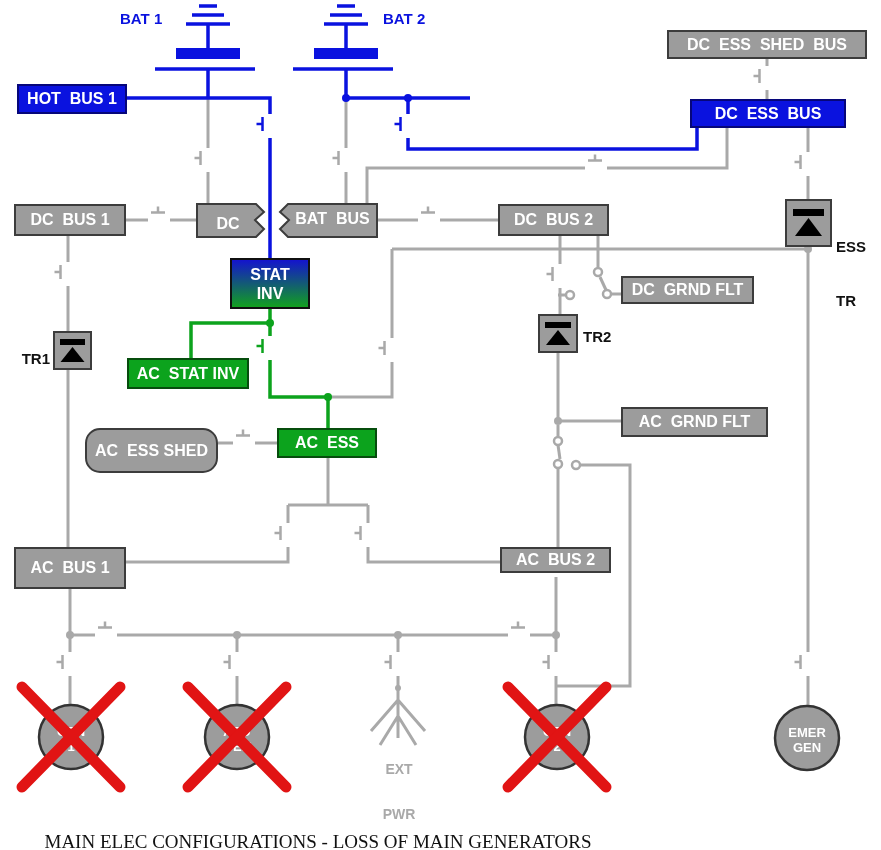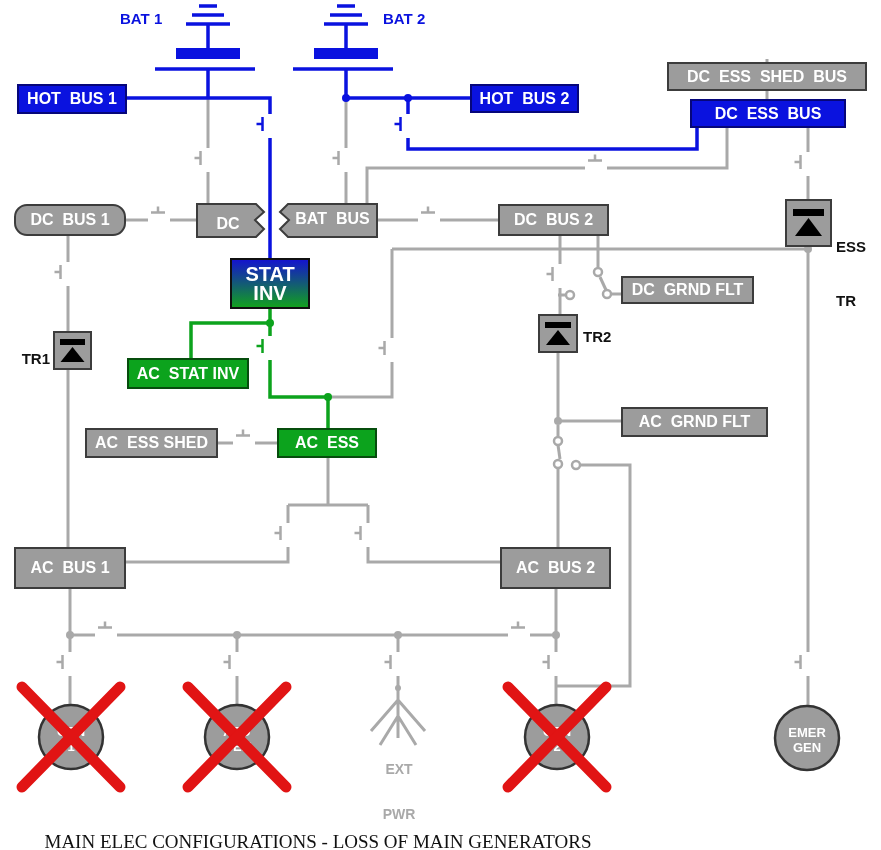--- a/index.html
+++ b/index.html
@@ -13,21 +13,21 @@
   .green{background:#0ca31d;border:2px solid #064d0d;}
   .bannerlabel{position:absolute;display:flex;align-items:center;justify-content:center;
        font-weight:bold;font-size:16px;color:#ffffff;white-space:pre;}
   .freelabel{position:absolute;font-weight:bold;font-size:15px;white-space:pre;line-height:18px;}
   .bluetext{color:#0a12df;}
   .blacktext{color:#111111;}
   .graytext{color:#a9a9a9;text-align:center;line-height:15px;font-size:14px;}
   .statinv{position:absolute;left:230px;top:258px;width:80px;height:51px;
        background:linear-gradient(#1414cd,#12a01f);border:2px solid #101010;box-sizing:border-box;
        display:flex;flex-direction:column;align-items:center;justify-content:center;
-       color:#fff;font-weight:bold;font-size:20px;line-height:19px;}
+       color:#fff;font-weight:bold;font-size:16px;line-height:19px;}
   .title{position:absolute;left:38px;top:810px;width:560px;text-align:center;
        font-family:"Liberation Serif","DejaVu Serif",serif;font-size:19px;color:#111;margin-top:21px;}
 </style>
 </head>
 <body>
 
 <div id="stage">
 
 <svg id="wires" width="881" height="850" viewBox="0 0 881 850">
   <defs>
@@ -201,32 +201,31 @@
           <path d="M286 687 L188 787"></path>
     </g>
     <g>
       <path d="M508 687 L606 787"></path>
           <path d="M606 687 L508 787"></path>
     </g>
   </g>
 </svg>
 
 <div class="box blue" style="left:17px;top:84px;width:110px;height:30px;">HOT  BUS 1</div>
-<div class="box blue" style="left:470px;top:84px;width:109px;height:29px;">HOT  BUS 2</div>
-<div class="box gray" style="left:667px;top:30px;width:200px;height:29px;margin-top:32px;">DC  ESS  SHED  BUS</div>
+<div class="box gray" style="left:667px;top:30px;width:200px;height:29px;">DC  ESS  SHED  BUS</div>
 <div class="box blue" style="left:690px;top:99px;width:156px;height:29px;">DC  ESS  BUS</div>
-<div class="box gray" style="left:14px;top:204px;width:112px;height:32px;border-radius:13px;">DC  BUS 1</div>
+<div class="box gray" style="left:14px;top:204px;width:112px;height:32px;">DC  BUS 1</div>
 <div class="box gray" style="left:498px;top:204px;width:111px;height:32px;">DC  BUS 2</div>
 <div class="box gray" style="left:621px;top:276px;width:133px;height:28px;">DC  GRND FLT</div>
 <div class="box gray" style="left:621px;top:407px;width:147px;height:30px;">AC  GRND FLT</div>
 <div class="box green" style="left:127px;top:358px;width:122px;height:31px;">AC  STAT INV</div>
-<div class="box gray" style="left:85px;top:428px;width:133px;height:30px;">AC  ESS SHED</div>
+<div class="box gray" style="left:85px;top:428px;width:133px;height:45px;border-radius:15px;">AC  ESS SHED</div>
 <div class="box green" style="left:277px;top:428px;width:100px;height:30px;">AC  ESS</div>
 <div class="box gray" style="left:14px;top:547px;width:112px;height:42px;text-align:right;">AC  BUS 1</div>
-<div class="box gray" style="left:500px;top:547px;width:111px;height:42px;">AC  BUS 2</div>
+<div class="box gray" style="left:500px;top:547px;width:111px;height:26px;">AC  BUS 2</div>
 
 <div class="bannerlabel" style="left:199px;top:206px;width:58px;height:35px;">DC</div>
 <div class="bannerlabel" style="left:290px;top:206px;width:85px;height:26px;">BAT  BUS</div>
 
 <div class="statinv">
   <span>STAT</span>
   <span>INV</span>
 </div>
 
 <div class="freelabel bluetext" style="left:120px;top:10px;">BAT 1</div>

